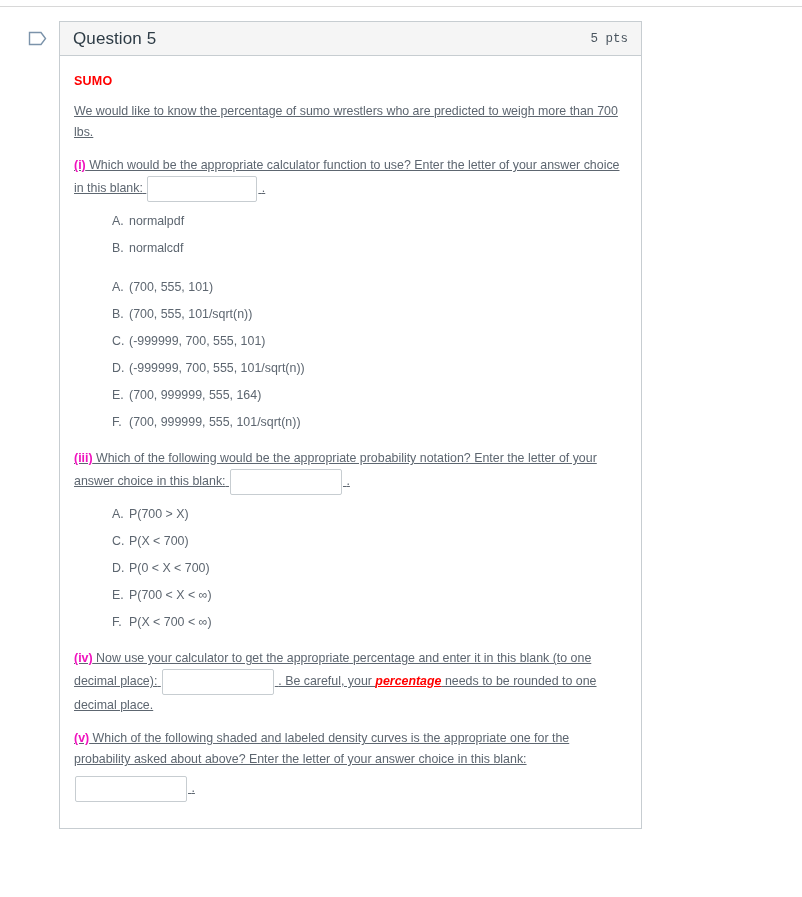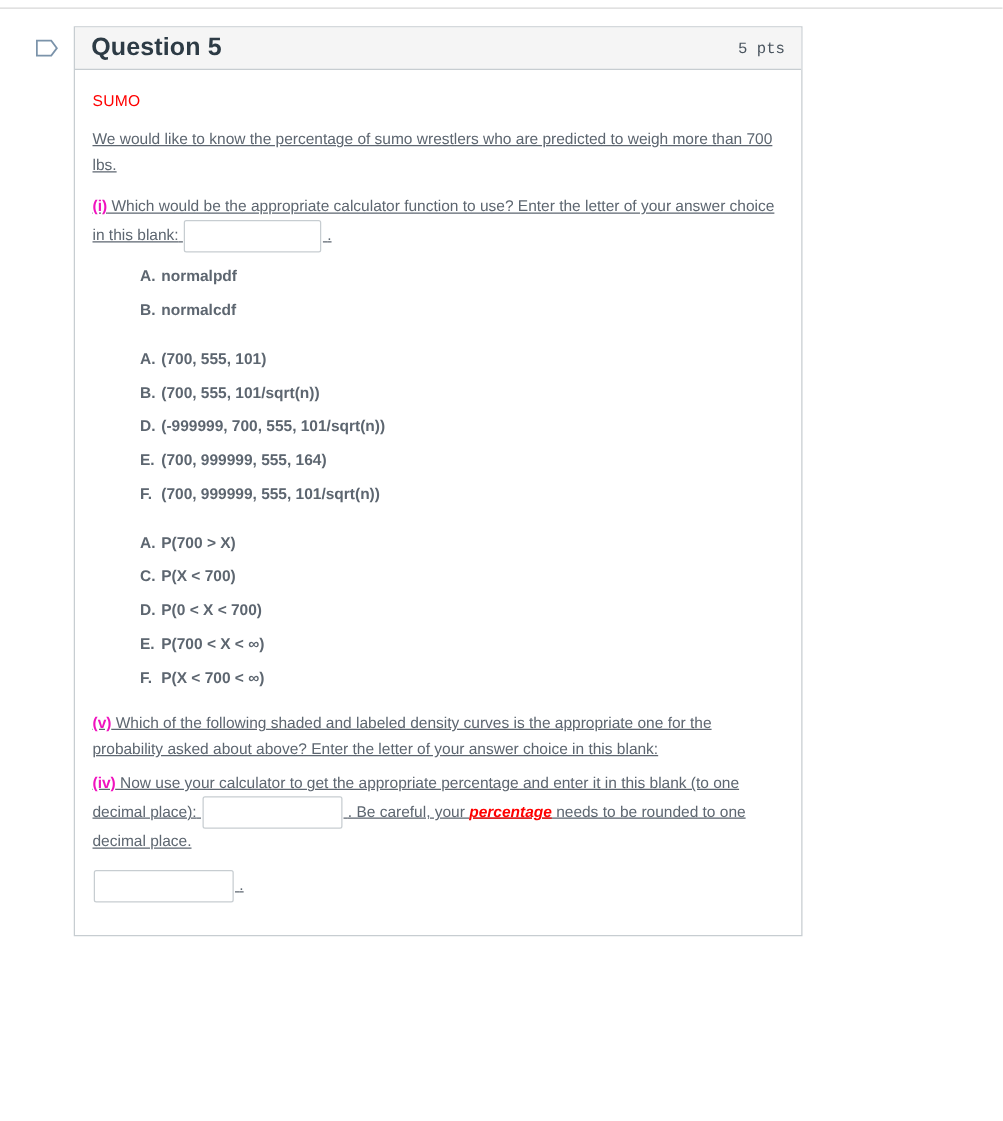--- a/index.html
+++ b/index.html
@@ -54,40 +54,40 @@
     background: #f5f5f5;
     border-bottom: 1px solid #c7cdd1;
     height: 34px;
     display: flex;
     align-items: center;
     justify-content: space-between;
     padding: 0 13px 0 13px;
     box-sizing: border-box;
   }
   .question-title {
-    font-size: 20px;
-    font-weight: bold;
+    font-size: 17px;
+    font-weight: normal;
     color: #2d3b45;
     letter-spacing: 0.1px;
   }
   .question-points {
     font-size: 12.5px;
     color: #4a555f;
     font-family: Liberation Mono, monospace;
   }
 
   .question-body {
     padding: 18px 14px 14px 14px;
     box-sizing: border-box;
   }
 
   .sumo-label {
     color: #ff0000;
     font-size: 12.5px;
-    font-weight: normal;
+    font-weight: bold;
     margin: 0 0 13px 0;
     letter-spacing: 0.2px;
   }
 
   .para {
     color: #5d6670;
     font-size: 12.4px;
     line-height: 21px;
     margin: 0 0 12px 0;
     text-decoration: underline;
@@ -114,21 +114,20 @@
     font-size: 12.4px;
     color: #2d3b45;
     outline: none;
   }
   .blank.wide { width: 112px; }
 
   .choices {
     list-style: none;
     margin: 0 0 12px 0;
     padding: 0 0 0 38px;
-    font-weight: bold;
   }
   .choices li {
     color: #5d6670;
     font-size: 12.4px;
     line-height: 27px;
     white-space: nowrap;
   }
   .choice-letter { display: inline-block; min-width: 17px; }
 
   .emph-percentage {
@@ -172,42 +171,48 @@
         <span class="inline-period">.</span>
       </p>
       <ul class="choices">
         <li><span class="choice-letter">A.</span><span>normalpdf</span></li>
         <li><span class="choice-letter">B.</span><span>normalcdf</span></li>
       </ul>
 
       <ul class="choices">
         <li><span class="choice-letter">A.</span><span>(700, 555, 101)</span></li>
         <li><span class="choice-letter">B.</span><span>(700, 555, 101/sqrt(n))</span></li>
+        <li><span class="choice-letter">C.</span><span>(-999999, 700, 555, 101)</span></li>
         <li><span class="choice-letter">D.</span><span>(-999999, 700, 555, 101/sqrt(n))</span></li>
         <li><span class="choice-letter">E.</span><span>(700, 999999, 555, 164)</span></li>
         <li><span class="choice-letter">F.</span><span>(700, 999999, 555, 101/sqrt(n))</span></li>
       </ul>
 
+      <p class="para tight">
+        <span class="rn">(iii)</span><span> Which of the following would be the appropriate probability notation?  Enter the letter of your answer choice in this blank:</span>
+        <input class="blank wide" type="text" value="" style="">
+        <span class="inline-period">.</span>
+      </p>
       <ul class="choices">
         <li><span class="choice-letter">A.</span><span>P(700 &gt; X)</span></li>
         <li><span class="choice-letter">C.</span><span>P(X &lt; 700)</span></li>
         <li><span class="choice-letter">D.</span><span>P(0 &lt; X &lt; 700)</span></li>
         <li><span class="choice-letter">E.</span><span>P(700 &lt; X &lt; ∞)</span></li>
         <li><span class="choice-letter">F.</span><span>P(X &lt; 700 &lt; ∞)</span></li>
       </ul>
 
-      <p class="para tight">
-        <span class="rn">(v)</span><span> Which of the following shaded and labeled density curves is the appropriate one for the probability asked about above?  Enter the letter of your answer choice in this blank:</span>
-      </p>
-
       <p class="para">
         <span class="rn">(iv)</span><span> Now use your calculator to get the appropriate percentage and enter it in this blank (to one decimal place):</span>
         <input class="blank wide" type="text" value="" style="">
         <span>.  Be careful, your </span><span class="emph-percentage">percentage</span><span> needs to be rounded to one decimal place.</span>
       </p>
+
+      <p class="para tight">
+        <span class="rn">(v)</span><span> Which of the following shaded and labeled density curves is the appropriate one for the probability asked about above?  Enter the letter of your answer choice in this blank:</span>
+      </p>
       <p class="para">
         <input class="blank wide" type="text" value="" style="">
         <span class="inline-period">.</span>
       </p>
 
     </div>
   </div>
 </div>
 
 </body></html>

